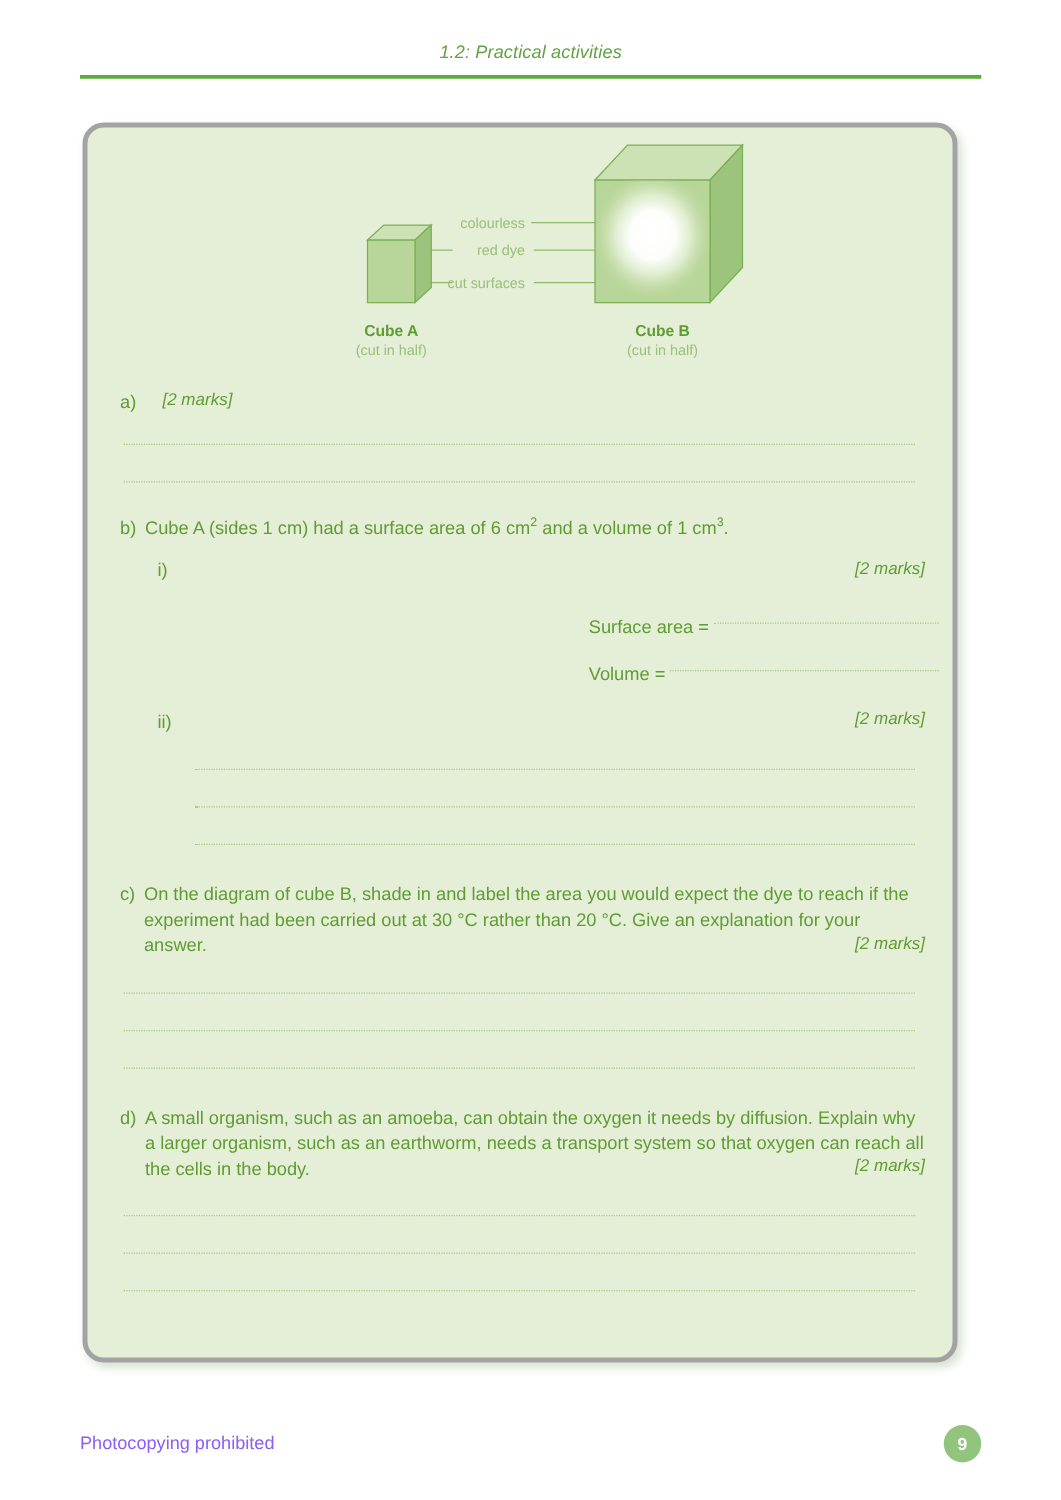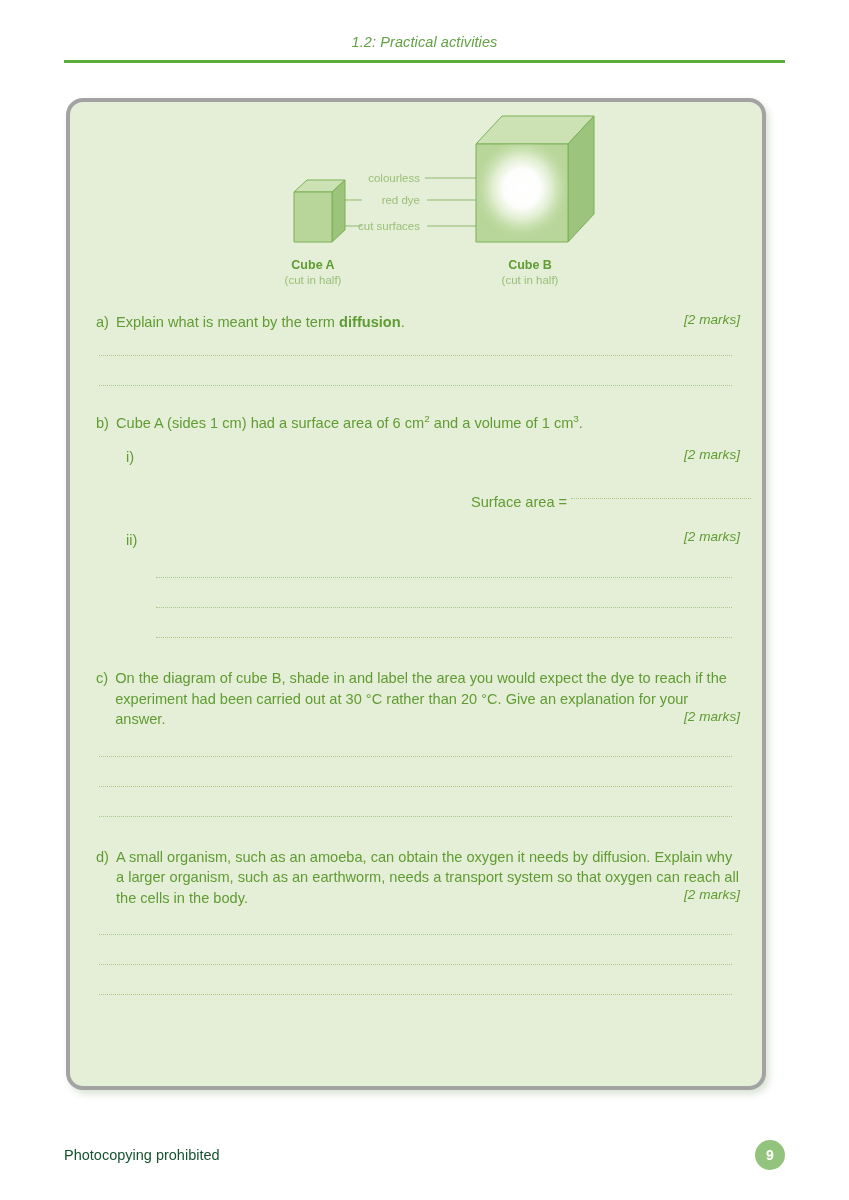--- a/index.html
+++ b/index.html
@@ -151,21 +151,21 @@
     left: 64px;
     right: 64px;
     bottom: 26px;
     height: 34px;
   }
   .footer-note {
     position: absolute;
     left: 0;
     top: 7px;
     font-size: 14.5px;
-    color: #14532d;
+    color: #8b5cf6;
   }
   .page-badge {
     position: absolute;
     right: 0;
     top: 0;
     width: 30px;
     height: 30px;
     border-radius: 50%;
     background: #93c47d;
     color: #ffffff;
@@ -231,21 +231,20 @@
       <text x="460" y="167" text-anchor="middle" font-family="Liberation Sans, sans-serif" font-size="12.5" font-weight="bold" fill="#5f9c33">Cube B</text>
       <text x="460" y="182" text-anchor="middle" font-family="Liberation Sans, sans-serif" font-size="11.5" fill="#9ac079">(cut in half)</text>
     </svg>
   </div>
 
   <div class="qbody">
 
     <div class="q" style="margin-top:20px;">
       <div class="q-row">
         <div class="q-label">a)</div>
-        <div class="q-text"><span>Explain what is meant by the term </span><b>diffusion</b><span>.</span></div>
         <div class="marks">[2 marks]</div>
       </div>
       <div class="answer-lines flush" style="margin-top:22px;">
         <div class="dline"></div>
         <div class="dline"></div>
       </div>
     </div>
 
     <div class="q" style="margin-top:27px;">
       <div class="q-row">
@@ -254,20 +253,24 @@
       </div>
 
       <div class="sub" style="margin-top:14px;">
         <div class="q-row">
           <div class="q-label">i)</div>
         </div>
         <div class="marks-float" style="margin-top:-21px;">[2 marks]</div>
 
         <div class="fill-row" style="margin-top:26px;">
           <span class="fill-label">Surface area =</span>
+          <span class="fill-dots"></span>
+        </div>
+        <div class="fill-row" style="margin-top:22px;">
+          <span class="fill-label">Volume =</span>
           <span class="fill-dots"></span>
         </div>
       </div>
 
       <div class="sub" style="margin-top:20px;">
         <div class="q-row">
           <div class="q-label">ii)</div>
         </div>
         <div class="marks-float" style="margin-top:-21px;">[2 marks]</div>
         <div class="answer-lines indent" style="margin-top:27px;">

